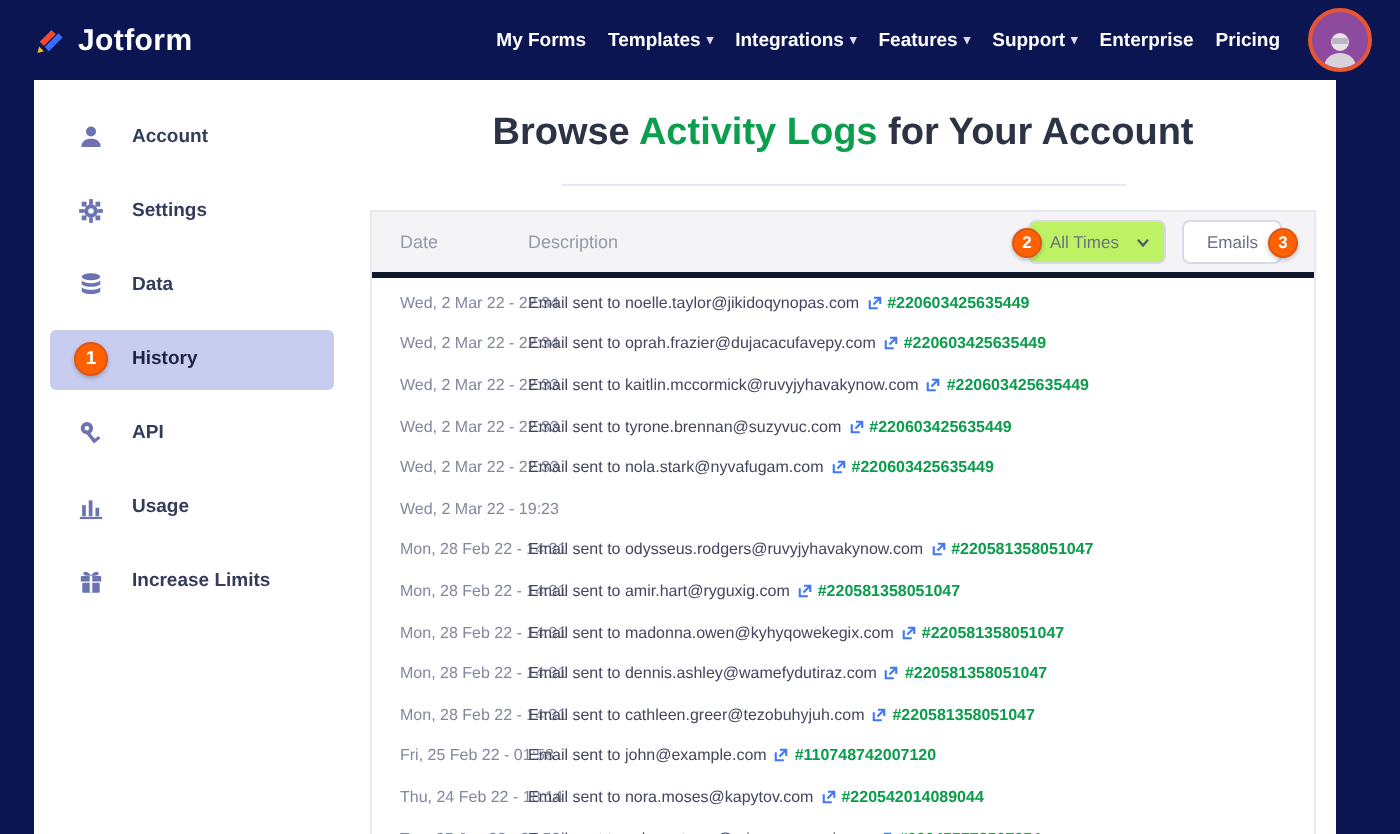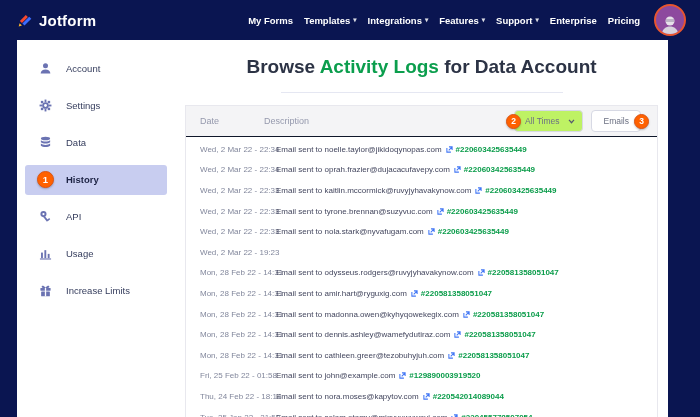--- a/index.html
+++ b/index.html
@@ -17,53 +17,53 @@
   .nav-item{color:#ffffff;font-size:9.5px;font-weight:bold;display:flex;align-items:center;cursor:pointer;white-space:nowrap;}
   .nav-item .chev{font-size:6.5px;margin-left:3px;opacity:.85;}
   .avatar{width:28px;height:28px;border-radius:50%;margin-left:14px;background:#8d4a9e;
     border:2px solid #e8552f;display:flex;align-items:flex-end;justify-content:center;overflow:hidden;cursor:pointer;}
   
   .card{position:absolute;left:17px;top:40px;width:651px;height:377px;background:#ffffff;
     display:flex;overflow:hidden;}
   
   .sidebar{width:158px;flex-shrink:0;padding-top:10px;}
   .side-item{display:flex;align-items:center;height:37px;padding-left:21px;gap:13px;
-    font-size:9.5px;color:#343c5c;cursor:pointer;}
+    font-size:9.5px;color:#343c5c;cursor:pointer;font-weight:bold;}
   .side-item .icon-slot{width:15px;display:flex;justify-content:center;align-items:center;}
   .side-item .icon{color:#6b73b2;}
   .side-item .icon svg{width:13px;height:13px;display:block;}
   .side-item.active{background:#c8cdf0;height:30px;margin:3.5px 8px 3.5px 8px;border-radius:3px;
     padding-left:13px;font-weight:bold;color:#1d2344;}
   .num-badge{min-width:15px;height:15px;border-radius:50%;background:#ff6100;color:#fff;
     font-size:8.5px;font-weight:bold;display:inline-flex;align-items:center;justify-content:center;
     border:1px solid #dd5513;box-shadow:0 1px 2px rgba(0,0,0,.25);box-sizing:border-box;}
   .side-item .num-badge{min-width:17px;height:17px;font-size:9.5px;}
   
   .main{flex:1;display:flex;flex-direction:column;padding:0 10px;min-width:0;}
   .heading{margin:16px 0 0 0;text-align:center;font-size:19px;font-weight:bold;color:#2c3345;}
   .heading .hl{color:#0b9e4d;}
   .divider{height:1px;background:#e5e7f2;width:282px;margin:14px auto 12px;}
   
   .table{flex:1;display:flex;flex-direction:column;border:1px solid #e8e8ee;border-bottom:none;background:#fff;min-height:0;}
-  .table-header{height:30px;flex-shrink:0;background:#f4f4f6;border-bottom:1px solid #0f172a;
+  .table-header{height:30px;flex-shrink:0;background:#f4f4f6;border-bottom:3px solid #0f172a;
     display:flex;align-items:center;padding:0 8px 0 14px;}
   .col-label{font-size:9px;color:#9599ad;}
   .col-date{width:64px;flex-shrink:0;}
   .controls{margin-left:auto;display:flex;align-items:center;}
   .select{height:20px;border:1px solid #d7d9e4;border-radius:4px;background:#bef264;display:flex;
     align-items:center;padding:0 7px 0 10px;font-size:8.5px;color:#6c7183;gap:9px;cursor:pointer;}
   .btn{height:20px;border:1px solid #d7d9e4;border-radius:4px;background:#fff;font-size:8.5px;
     color:#6c7183;display:flex;align-items:center;padding:0 11px;margin-left:8px;cursor:pointer;}
   .controls .b2{margin-right:-7px;z-index:2;}
   .controls .b3{margin-left:-7px;z-index:2;}
   
   .rows{flex:1;overflow:hidden;padding-top:2px;}
   .row{height:20.6px;display:flex;align-items:center;padding-left:14px;font-size:8px;white-space:nowrap;}
   .row .date{width:64px;flex-shrink:0;color:#82879c;}
-  .row .desc{color:#43465e;margin-left:12px;}
+  .row .desc{color:#43465e;}
   .row .link-icon{display:inline-block;margin:0 3px 0 4px;cursor:pointer;}
   .row .link-icon svg{vertical-align:-1px;}
   .row .sid{color:#0a9c4a;font-weight:bold;cursor:pointer;}
 </style>
 </head>
 <body>
 
 <div class="navbar">
   <div class="brand">
     <span style="display:flex;">
@@ -194,21 +194,21 @@
               <rect x="2.3" y="8" width="9.4" height="5.3" rx="0.5"></rect>
             </g>
             <rect x="6.3" y="4.3" width="1.4" height="9" fill="#fbfbfd"></rect>
           </svg>
         </span>
         <span>Increase Limits</span>
       </div>
     </div>
 
   <div class="main">
-    <h1 class="heading"><span>Browse</span> <span class="hl">Activity Logs</span> <span>for Data Account</span></h1>
+    <h1 class="heading"><span>Browse</span> <span class="hl">Activity Logs</span> <span>for Your Account</span></h1>
     <div class="divider"></div>
 
     <div class="table">
       <div class="table-header">
         <span class="col-label col-date">Date</span>
         <span class="col-label">Description</span>
         <div class="controls">
           <span class="num-badge b2">2</span>
           <div class="select">
             <span>All Times</span>
@@ -285,21 +285,21 @@
           <div class="row">
             <span class="date">Mon, 28 Feb 22 - 14:31</span>
             <span class="desc"><span>Email sent to</span> <span>cathleen.greer@tezobuhyjuh.com</span><span class="link-icon"><svg width="7" height="7" viewBox="0 0 8 8">
                   <path d="M1 2.4 V7 H5.6 M3.4 1 H7 V4.6 M7 1 L3.1 4.9" fill="none" stroke="#4277f5" stroke-width="1.2"></path>
                 </svg></span><span class="sid">#220581358051047</span></span>
           </div>
           <div class="row">
             <span class="date">Fri, 25 Feb 22 - 01:58</span>
             <span class="desc"><span>Email sent to</span> <span>john@example.com</span><span class="link-icon"><svg width="7" height="7" viewBox="0 0 8 8">
                   <path d="M1 2.4 V7 H5.6 M3.4 1 H7 V4.6 M7 1 L3.1 4.9" fill="none" stroke="#4277f5" stroke-width="1.2"></path>
-                </svg></span><span class="sid">#129890003919520</span></span>
+                </svg></span><span class="sid">#110748742007120</span></span>
           </div>
           <div class="row">
             <span class="date">Thu, 24 Feb 22 - 18:14</span>
             <span class="desc"><span>Email sent to</span> <span>nora.moses@kapytov.com</span><span class="link-icon"><svg width="7" height="7" viewBox="0 0 8 8">
                   <path d="M1 2.4 V7 H5.6 M3.4 1 H7 V4.6 M7 1 L3.1 4.9" fill="none" stroke="#4277f5" stroke-width="1.2"></path>
                 </svg></span><span class="sid">#220542014089044</span></span>
           </div>
           <div class="row">
             <span class="date">Tue, 25 Jan 22 - 21:52</span>
             <span class="desc"><span>Email sent to</span> <span>selam.etamu@miqyvuwuwayi.com</span><span class="link-icon"><svg width="7" height="7" viewBox="0 0 8 8">

